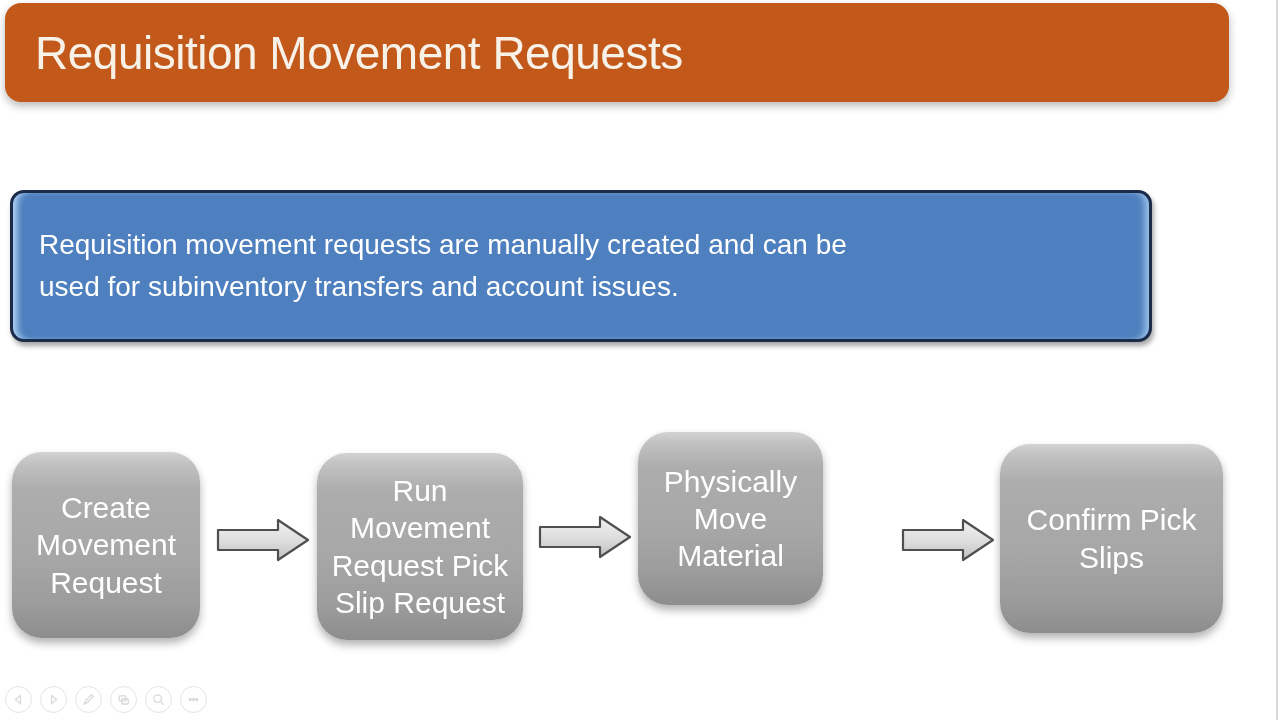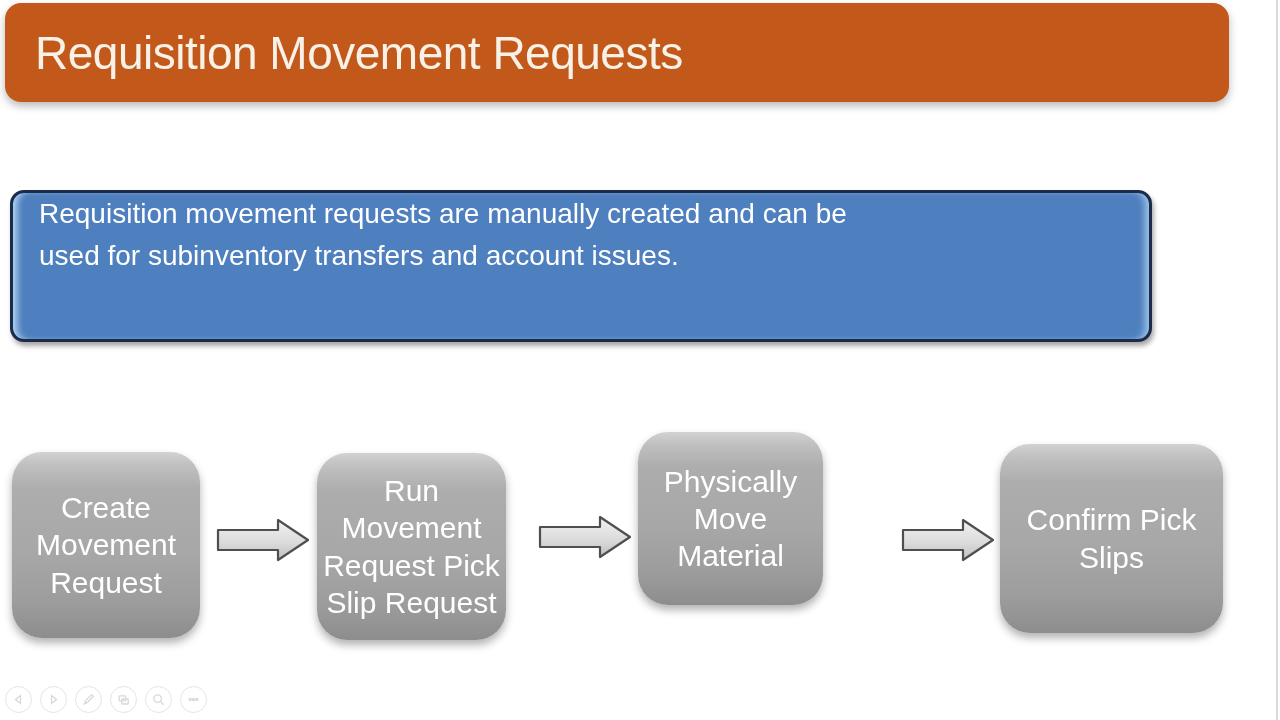--- a/index.html
+++ b/index.html
@@ -34,21 +34,21 @@
   
   .callout {
     position: absolute; left: 10px; top: 190px;
     width: 1142px; height: 152px;
     background: #4E7FBE;
     border: 3px solid #1B2B49;
     border-radius: 14px;
     box-shadow: 2px 4px 5px rgba(0,0,0,0.35),
                 inset 8px 0 7px -4px rgba(185,220,248,0.95),
                 inset -8px 0 7px -4px rgba(185,220,248,0.75);
-    display: flex; 
+    display: flex; align-items: center;
     padding: 0 26px;
   }
   .callout .callout-text {
     color: #ffffff;
     font-size: 28px;
     line-height: 1.5;
     white-space: pre-line;
     margin: 0;
   }
 
@@ -61,21 +61,21 @@
       #a7a7a7 55%, #9d9d9d 80%, #8d8d8d 100%);
     box-shadow: 0 5px 8px rgba(0,0,0,0.30);
     display: flex; align-items: center; justify-content: center;
     text-align: center;
     color: #ffffff;
     font-size: 30px;
     line-height: 1.24;
     white-space: pre-line;
   }
   .step-1 { left: 12px;   top: 452px; width: 188px; height: 186px; }
-  .step-2 { left: 317px;  top: 453px; width: 189px; height: 187px; }
+  .step-2 { left: 317px;  top: 453px; width: 206px; height: 187px; }
   .step-3 { left: 638px;  top: 432px; width: 185px; height: 173px; }
   .step-4 { left: 1000px; top: 444px; width: 223px; height: 189px; }
 
   
   .arrow { position: absolute; width: 94px; height: 46px; }
   .arrow-1 { left: 216px; top: 517px; }
   .arrow-2 { left: 538px; top: 514px; }
   .arrow-3 { left: 901px; top: 517px; }
 
   

